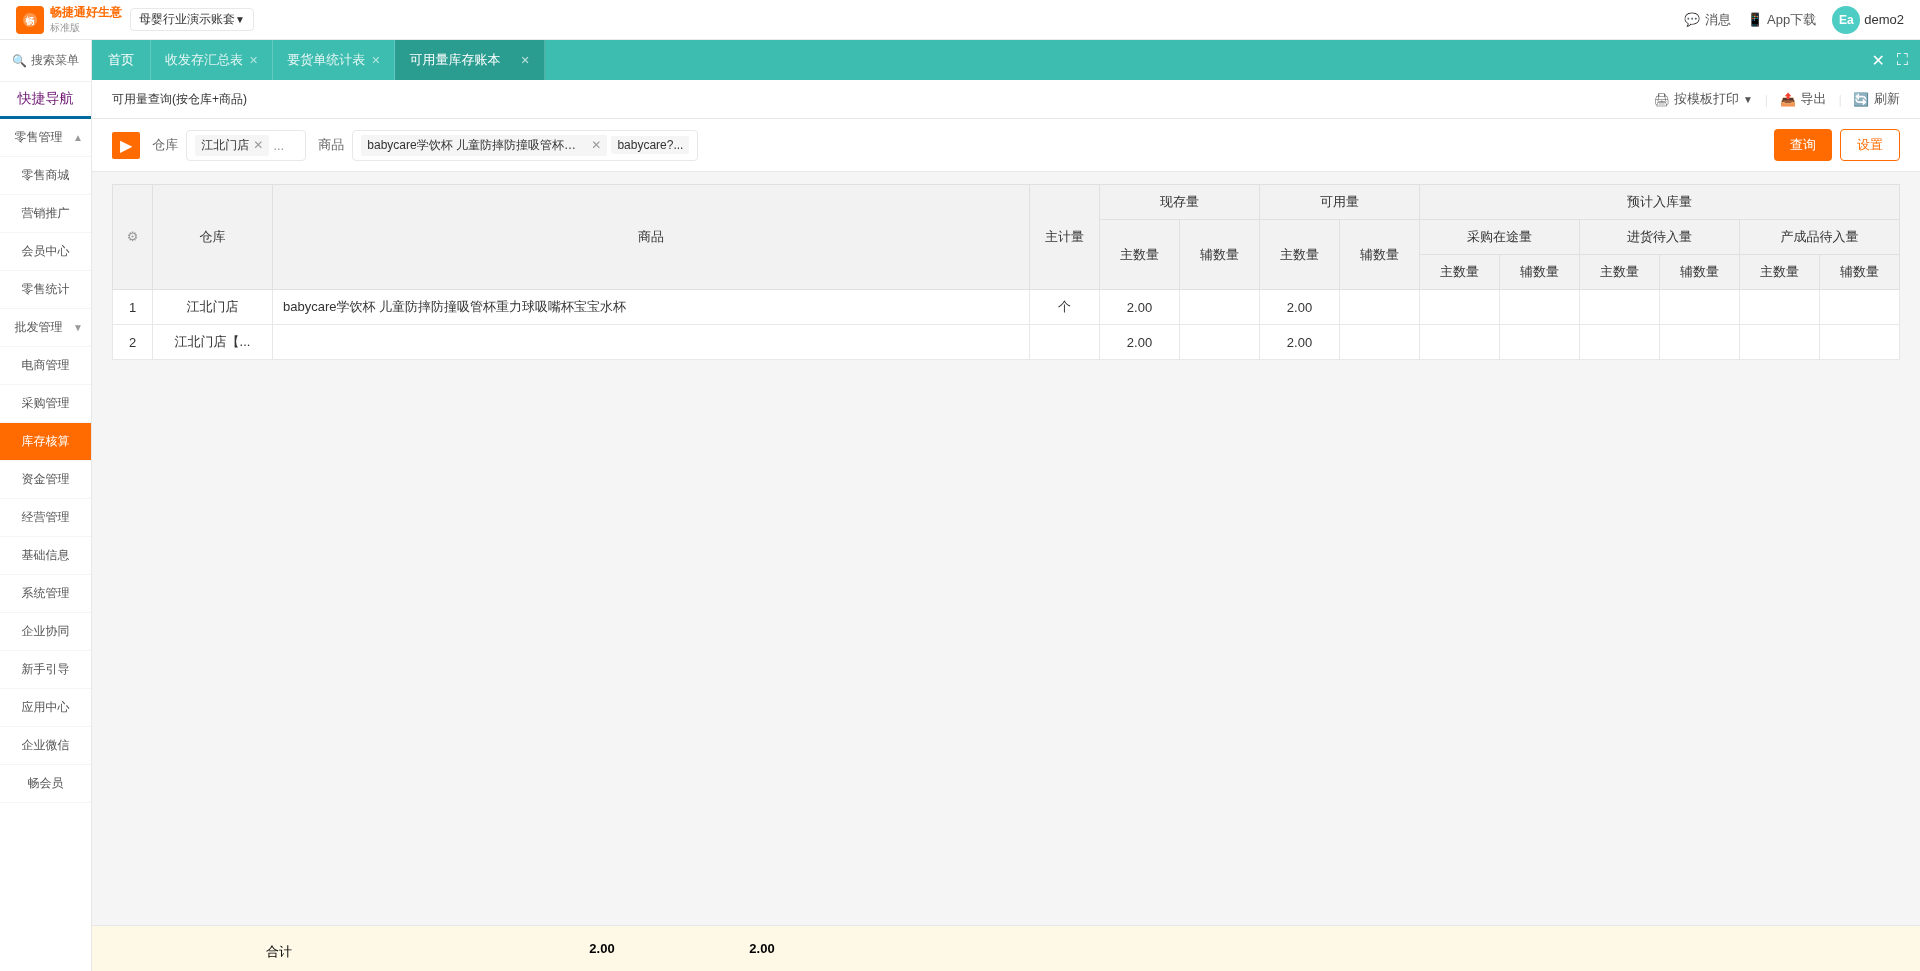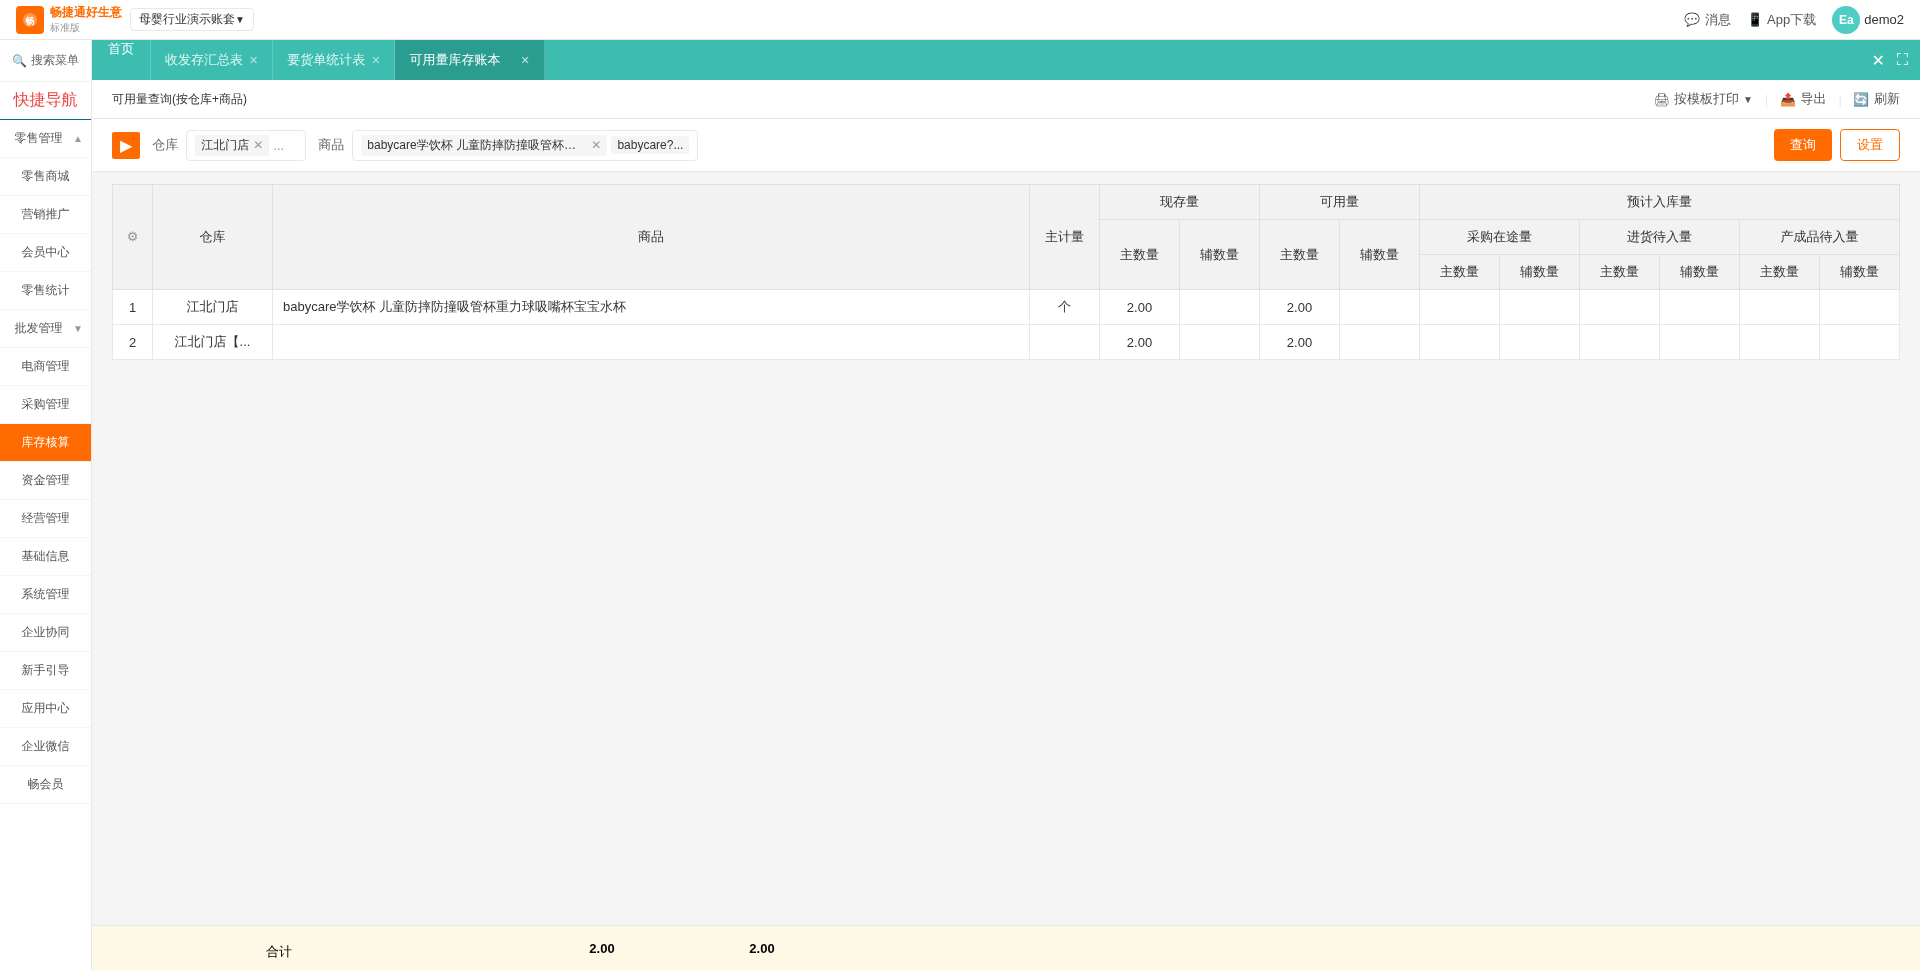--- a/index.html
+++ b/index.html
@@ -48,22 +48,22 @@
       padding: 8px;
       border-bottom: 1px solid #f0f0f0;
     }
     .sidebar-search-btn {
       width: 100%; background: none; border: none; cursor: pointer;
       color: #666; font-size: 12px; padding: 4px 0;
       display: flex; align-items: center; justify-content: center; gap: 4px;
     }
     .sidebar-nav-btn {
       width: 100%; background: none; border: none; cursor: pointer;
-      color: #ef4444; font-size: 16px; padding: 8px 4px;
-      border-bottom: 1px solid #0369a1;
+      color: #701a75; font-size: 14px; padding: 8px 4px;
+      border-bottom: 3px solid #0369a1;
     }
     .sidebar-item {
       padding: 10px 4px;
       text-align: center;
       cursor: pointer;
       color: #555;
       font-size: 12px;
       border-bottom: 1px solid #f5f5f5;
       display: flex;
       align-items: center;
@@ -82,21 +82,21 @@
       background: #3dbdb0;
       display: flex;
       align-items: center;
       height: 40px;
       flex-shrink: 0;
     }
     .tab-home {
       padding: 0 16px;
       height: 100%;
       display: flex;
-      align-items: flex-start;
+      align-items: center;
       color: white;
       font-size: 13px;
       cursor: pointer;
       border-right: 1px solid rgba(255,255,255,0.2);
     }
     .tab {
       padding: 0 14px;
       height: 100%;
       display: flex;
       align-items: center;

